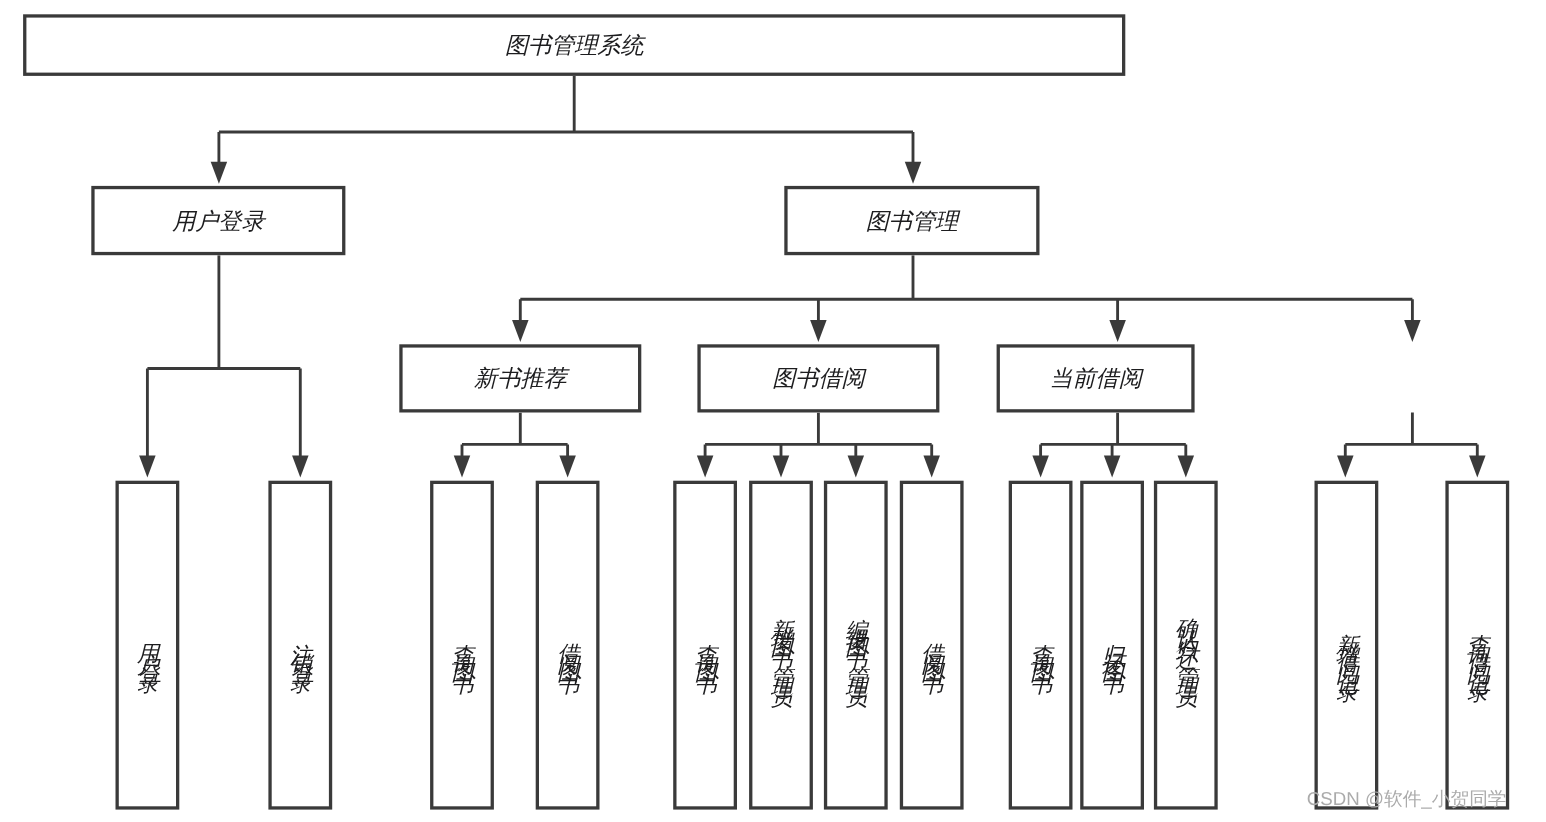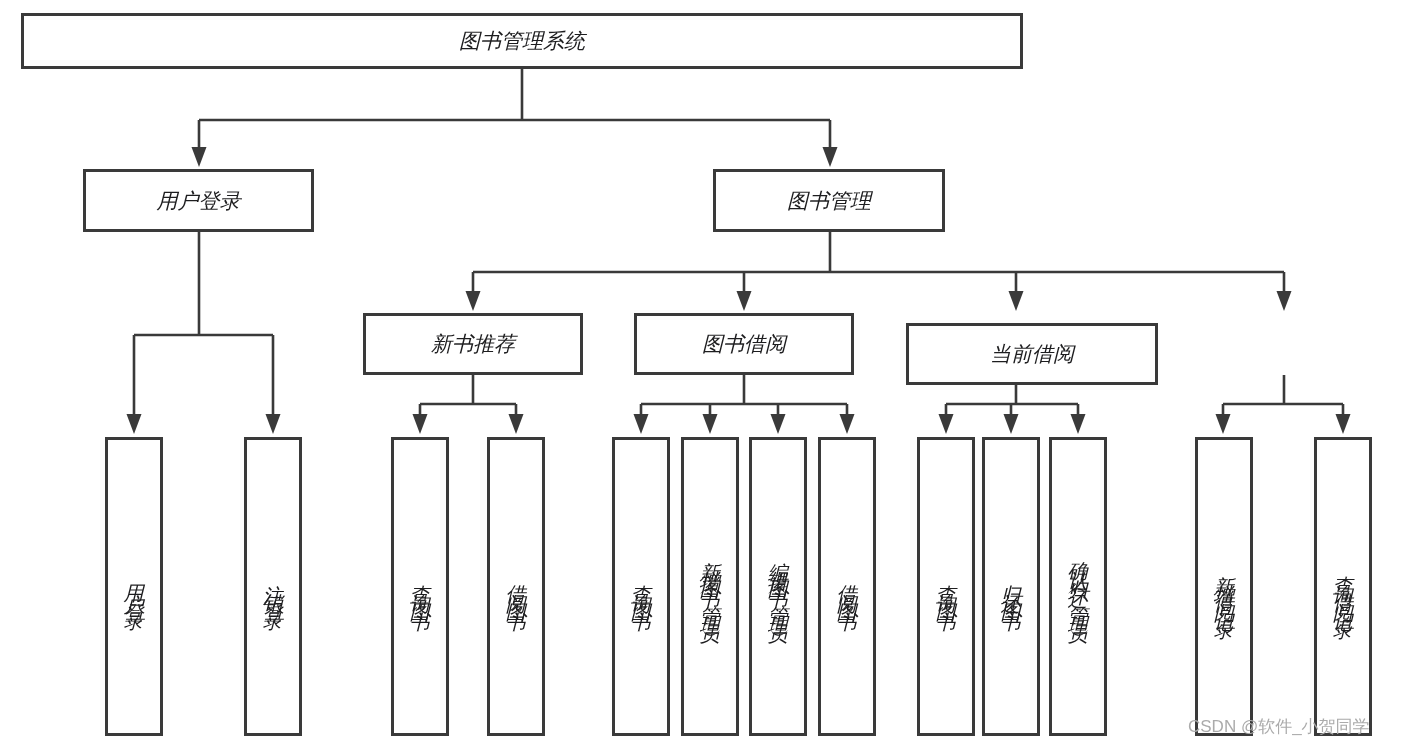--- a/index.html
+++ b/index.html
@@ -94,21 +94,21 @@
     </g>
   </svg>
 
   <div class="node" style="left:21px;top:13px;width:1002px;height:56px;">图书管理系统</div>
 
   <div class="node" style="left:83px;top:169px;width:231px;height:63px;">用户登录</div>
   <div class="node" style="left:363px;top:313px;width:220px;height:62px;">新书推荐</div>
 
   <div class="node" style="left:713px;top:169px;width:232px;height:63px;">图书管理</div>
   <div class="node" style="left:634px;top:313px;width:220px;height:62px;">图书借阅</div>
-  <div class="node" style="left:906px;top:313px;width:252px;height:62px;margin-top:10px;">当前借阅</div>
+  <div class="node" style="left:906px;top:313px;width:180px;height:62px;">当前借阅</div>
 
   <div class="node leaf" style="left:105px;top:437px;width:58px;height:299px;">用户登录</div>
   <div class="node leaf" style="left:244px;top:437px;width:58px;height:299px;">注销登录</div>
 
   <div class="node leaf" style="left:391px;top:437px;width:58px;height:299px;">查询图书</div>
   <div class="node leaf" style="left:487px;top:437px;width:58px;height:299px;">借阅图书</div>
 
   <div class="node leaf" style="left:612px;top:437px;width:58px;height:299px;">查询图书</div>
   <div class="node leaf" style="left:681px;top:437px;width:58px;height:299px;">新增图书（管理员）</div>
   <div class="node leaf" style="left:749px;top:437px;width:58px;height:299px;">编辑图书（管理员）</div>

